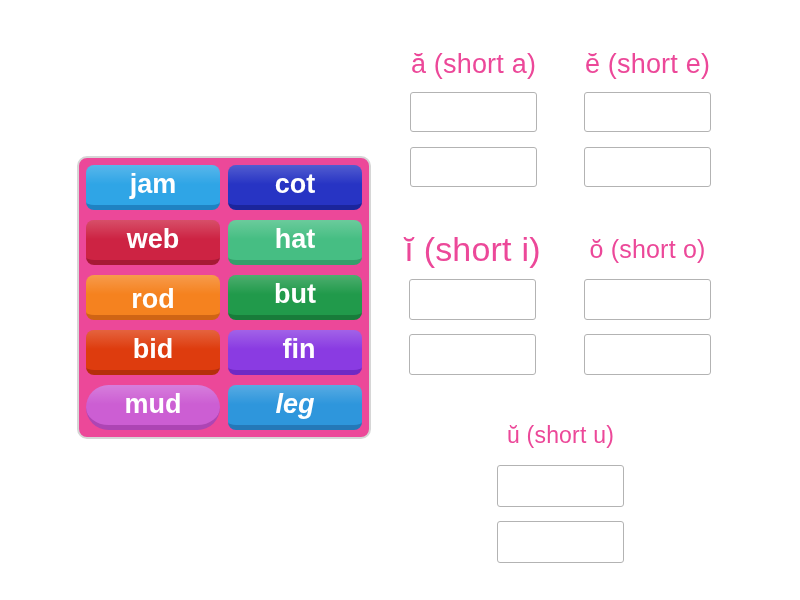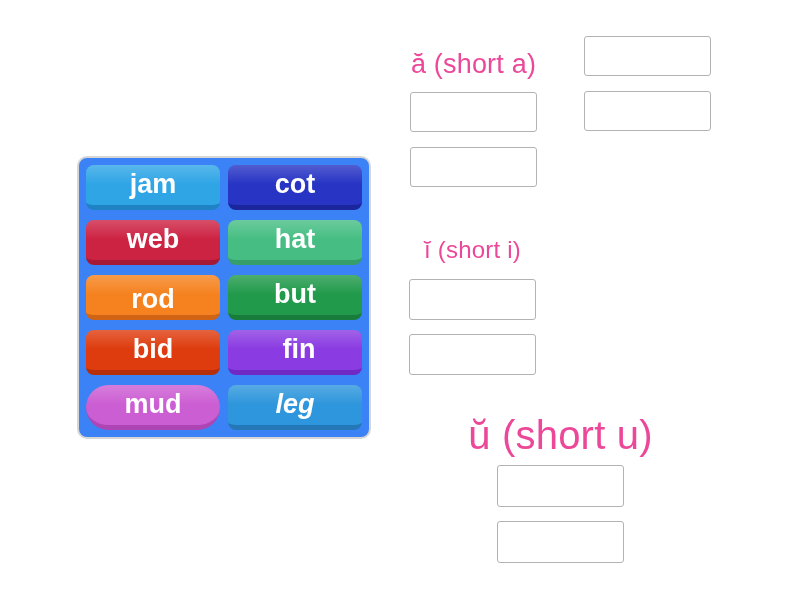--- a/index.html
+++ b/index.html
@@ -17,21 +17,21 @@
   }
 
   
   .word-bank {
     position: absolute;
     left: 77px;
     top: 156px;
     width: 294px;
     height: 283px;
     box-sizing: border-box;
-    background: #3b82f6;
+    background: #ec4899;
     border: 2px solid #d6d6d6;
     border-radius: 10px;
     padding: 7px;
     display: grid;
     grid-template-columns: 1fr 1fr;
     grid-template-rows: repeat(5, 1fr);
     gap: 10px 8px;
   }
   .tile {
     box-sizing: border-box;
@@ -75,27 +75,27 @@
   }
 
   #group-a { left: 410px; top: 36px; }
   #group-e { left: 584px; top: 36px; }
   #group-a .header, #group-e .header { height: 56px; font-size: 27px; }
   #group-a .slot, #group-e .slot { height: 40px; }
   #group-a .slot + .slot, #group-e .slot + .slot { margin-top: 15px; }
 
   #group-i { left: 409px; top: 220px; }
   #group-o { left: 584px; top: 220px; }
-  #group-i .header { height: 59px; font-size: 24px; text-align: right; }
+  #group-i .header { height: 59px; font-size: 34px; text-align: right; }
   #group-o .header { height: 59px; font-size: 25px; }
   #group-i .slot, #group-o .slot { height: 41px; }
   #group-i .slot + .slot, #group-o .slot + .slot { margin-top: 14px; }
 
   #group-u { left: 497px; top: 406px; }
-  #group-u .header { height: 59px; font-size: 40px; }
+  #group-u .header { height: 59px; font-size: 23px; }
   #group-u .slot { height: 42px; }
   #group-u .slot + .slot { margin-top: 14px; }
 </style>
 </head>
 <body>
 
 <div class="stage">
 
   <div class="word-bank">
     <div class="tile" style="background-color: rgb(47, 165, 230); border-bottom-color: rgb(31, 130, 194);">
@@ -130,30 +130,36 @@
       </div>
   </div>
 
   <div class="group" id="group-a">
     <div class="header">ă (short a)</div>
     <div class="slot"></div>
     <div class="slot"></div>
   </div>
 
   <div class="group" id="group-e">
+    <div class="header">ĕ (short e)</div>
     <div class="slot"></div>
     <div class="slot"></div>
   </div>
 
   <div class="group" id="group-i">
     <div class="header">ĭ (short i)</div>
     <div class="slot"></div>
     <div class="slot"></div>
   </div>
 
+  <div class="group" id="group-o">
+    <div class="header">ŏ (short o)</div>
+    <div class="slot"></div>
+    <div class="slot"></div>
+  </div>
 
   <div class="group" id="group-u">
     <div class="header">ŭ (short u)</div>
     <div class="slot"></div>
     <div class="slot"></div>
   </div>
 
 </div>
 
 </body></html>

